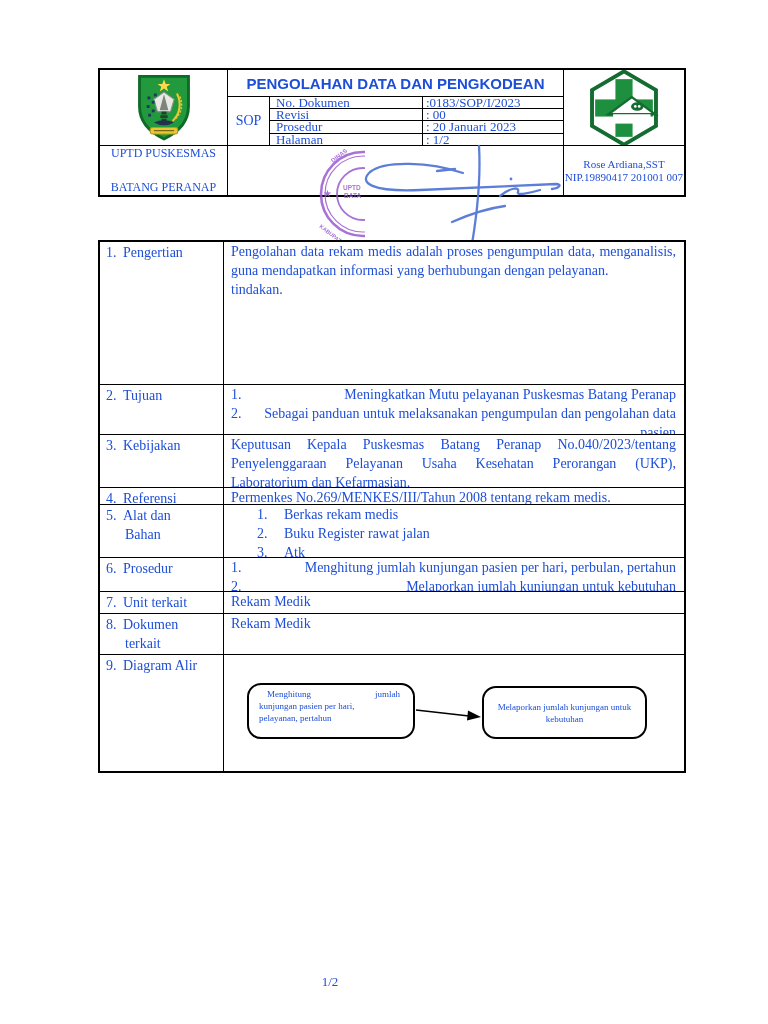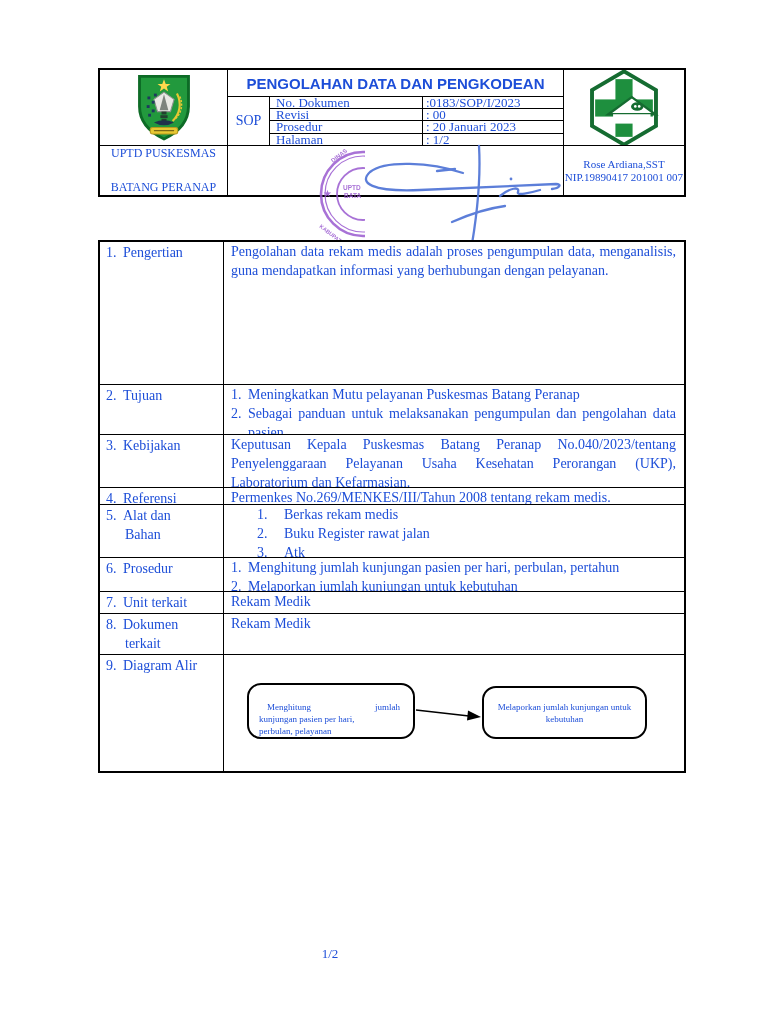--- a/index.html
+++ b/index.html
@@ -38,35 +38,35 @@
         grid-template-rows:143px 50px 53px 17px 53px 34px 22px 41px 1fr;background:#fff;}
   .main>div{box-sizing:border-box;overflow:hidden;}
   .lab{border-right:1.5px solid #000;border-bottom:1.5px solid #000;font-size:14px;
        padding:1px 2px 0 6px;display:flex;line-height:19px;}
   .bod{border-bottom:1.5px solid #000;font-size:14px;line-height:19px;padding:0 8px 0 7px;}
   .lastrow{border-bottom:none !important;}
   .no{min-width:17px;flex:none;}
   .just{text-align:justify;}
   .li{display:flex;}
   .li .num{min-width:17px;flex:none;}
-  .li .txt{flex:1;}
+  .li .txt{flex:1;text-align:right;}
   .li-ind{display:flex;margin-left:26px;}
   .li-ind .num{min-width:27px;flex:none;}
   
   .diagcell{position:relative;}
   .fbox{position:absolute;border:2.5px solid #000;border-radius:14px;box-sizing:border-box;
         font-size:9px;line-height:12px;background:#fff;}
-  .fbox1{left:23px;top:28px;width:168px;height:56px;padding:16px 9px 0 10px;}
+  .fbox1{left:23px;top:28px;width:168px;height:56px;padding:3px 9px 0 10px;}
   .fbox1 .l1{display:flex;justify-content:space-between;padding:0 4px 0 8px;}
   .fbox2{left:258px;top:31px;width:165px;height:53px;display:flex;align-items:center;
          justify-content:center;text-align:center;padding:0 10px;}
   
   .stamp{position:absolute;left:297px;top:147px;pointer-events:none;opacity:.85;}
   .sig{position:absolute;left:340px;top:140px;pointer-events:none;}
-  .footer{position:absolute;left:0;top:946px;width:660px;text-align:center;font-size:13px;}
+  .footer{position:absolute;left:0;top:974px;width:660px;text-align:center;font-size:13px;}
 </style>
 </head>
 <body>
 
 <div class="page">
 
   <div class="hdr">
     <div class="c-logo">
 
       <svg width="76" height="72" viewBox="0 0 100 100">
@@ -160,20 +160,21 @@
   </svg>
 
   <div class="main">
 
     <div class="lab">
       <span class="no">1.</span>
       <span>Pengertian</span>
     </div>
     <div class="bod">
       <div class="just">Pengolahan data rekam medis adalah proses pengumpulan data, menganalisis, guna mendapatkan informasi yang berhubungan dengan pelayanan.</div>
+      <div>tindakan.</div>
     </div>
 
     <div class="lab">
       <span class="no">2.</span>
       <span>Tujuan</span>
     </div>
     <div class="bod">
       <div class="li">
         <span class="num">1.</span>
         <span class="txt">Meningkatkan Mutu pelayanan Puskesmas Batang Peranap</span>
@@ -248,21 +249,21 @@
       <span class="no">9.</span>
       <span>Diagram Alir</span>
     </div>
     <div class="bod lastrow diagcell">
       <div class="fbox fbox1">
         <div class="l1">
           <span>Menghitung</span>
           <span>jumlah</span>
         </div>
         <div>kunjungan pasien per hari,</div>
-        <div>perbulan, pelayanan</div>
+        <div>pelayanan, pertahun</div>
       </div>
       <svg style="position:absolute;left:188px;top:48px" width="72" height="22" viewBox="0 0 72 22">
         <line x1="4" y1="7" x2="57" y2="13" stroke="#000" stroke-width="1.6"></line>
         <polygon points="56,7.5 69,14 55,17.5" fill="#000"></polygon>
       </svg>
       <div class="fbox fbox2">Melaporkan jumlah kunjungan untuk kebutuhan</div>
     </div>
   </div>
 
   <div class="footer">1/2</div>

